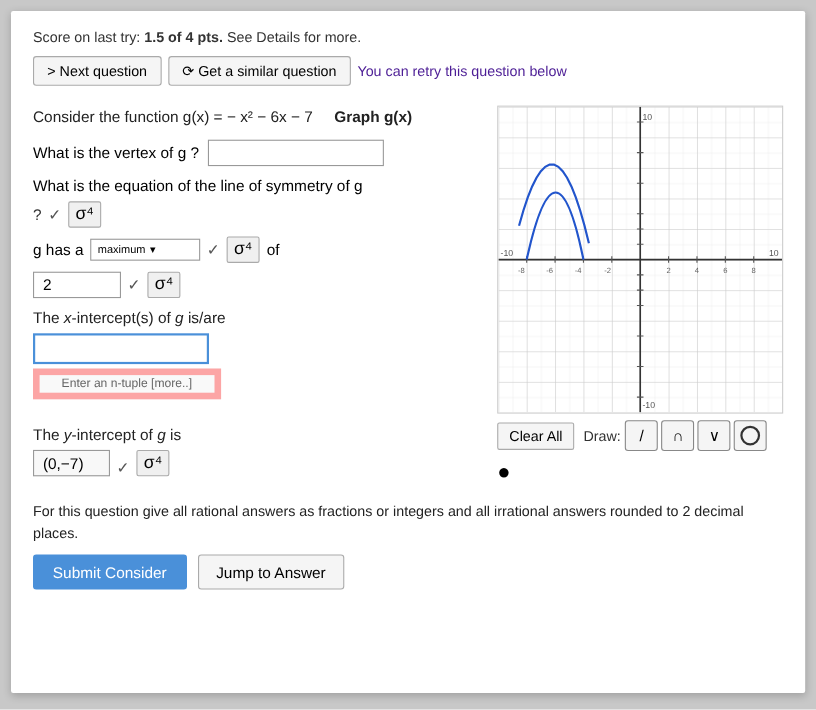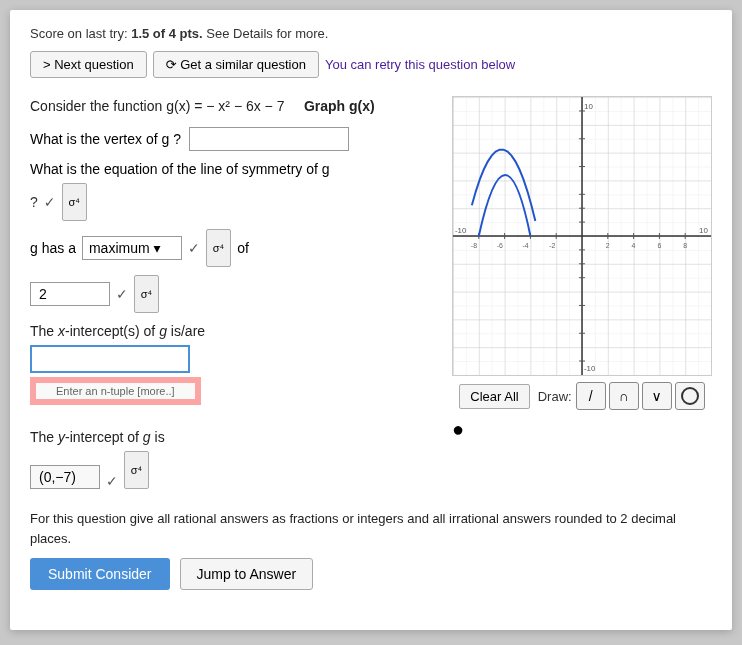--- a/index.html
+++ b/index.html
@@ -98,37 +98,37 @@
       font-size: 14px;
       min-width: 80px;
     }
     .check-icon {
       color: #555;
       font-size: 14px;
     }
     .sigma-btn {
       border: 1px solid #aaa;
       background: #f0f0f0;
-      padding: 12px 6px;
-      font-size: 11px;
+      padding: 2px 6px;
+      font-size: 16px;
       cursor: pointer;
       border-radius: 2px;
     }
     .has-row {
       display: flex;
       align-items: center;
       gap: 6px;
       margin-bottom: 8px;
       font-size: 14px;
     }
     .dropdown-box {
       border: 1px solid #999;
       background: #fff;
       padding: 3px 6px;
-      font-size: 14px;
+      font-size: 10px;
       display: flex;
       align-items: center;
       gap: 4px;
       min-width: 100px;
     }
     .value-row {
       display: flex;
       align-items: center;
       gap: 6px;
       margin-bottom: 10px;
@@ -195,21 +195,20 @@
     .graph-svg {
       width: 100%;
       height: 100%;
     }
     .graph-controls {
       display: flex;
       align-items: center;
       gap: 4px;
       margin-top: 6px;
       flex-wrap: wrap;
-      justify-content: center;
     }
     .clear-all-btn {
       border: 1px solid #aaa;
       background: #f5f5f5;
       padding: 4px 10px;
       font-size: 13px;
       cursor: pointer;
       border-radius: 2px;
     }
     .draw-label {

